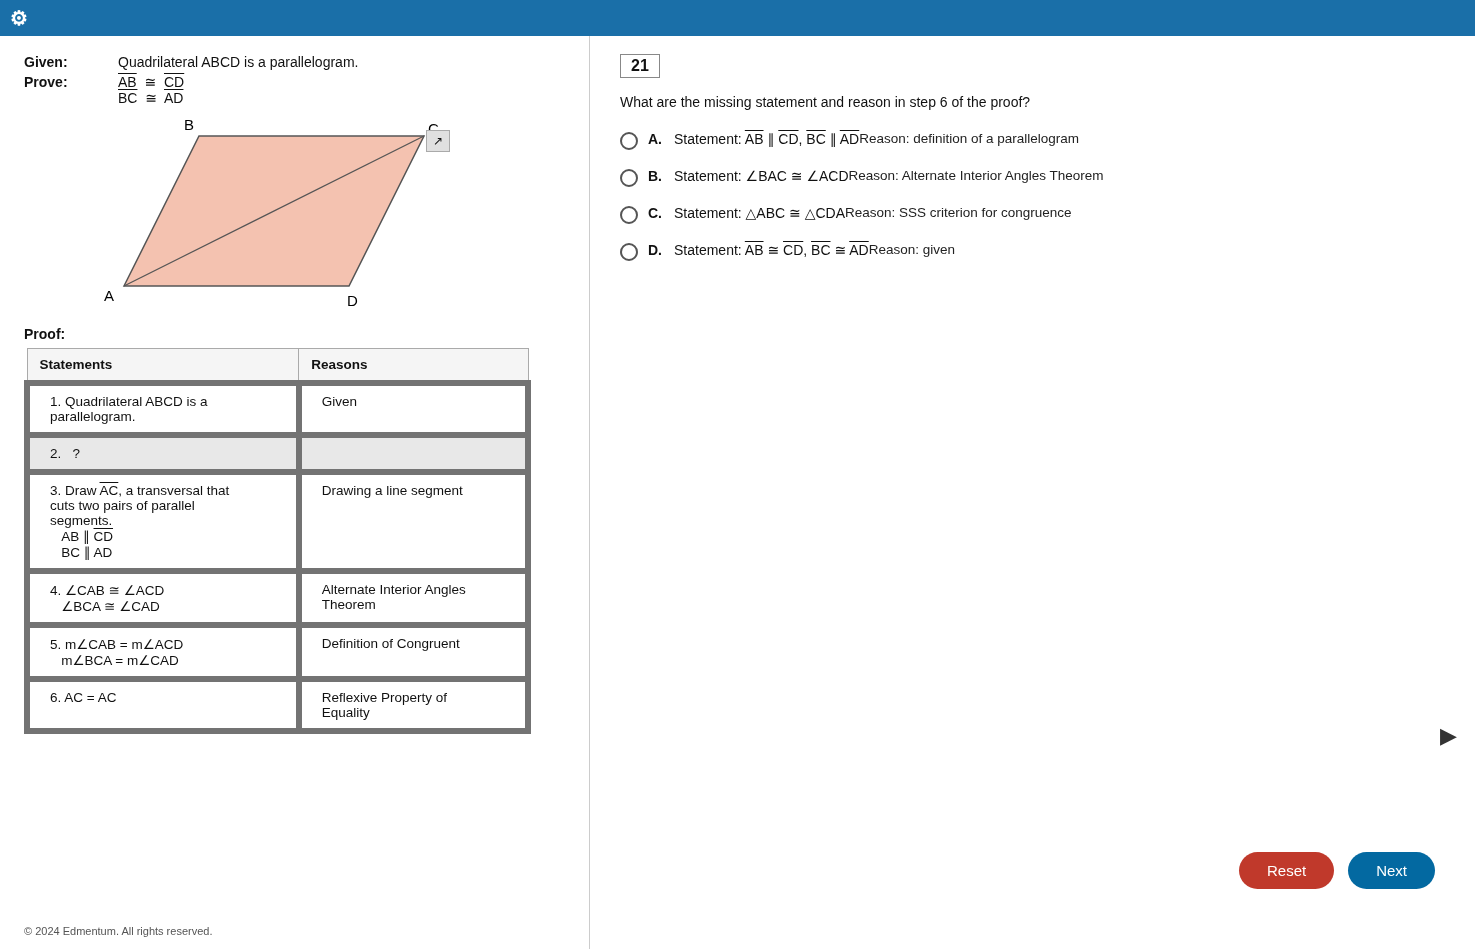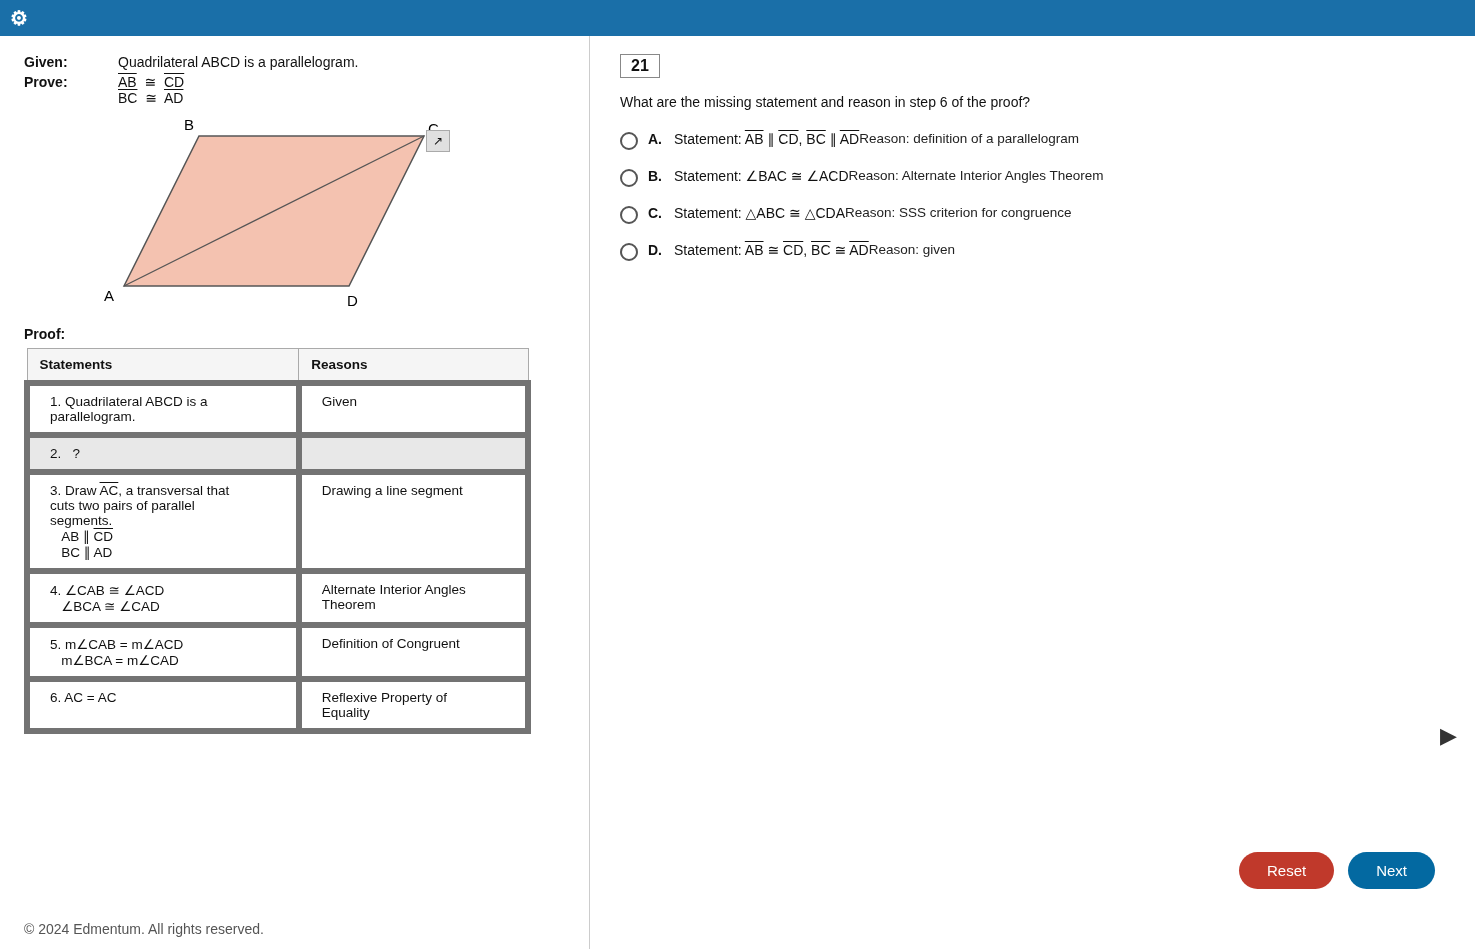--- a/index.html
+++ b/index.html
@@ -164,21 +164,21 @@
       border-radius: 22px;
       padding: 10px 28px;
       font-size: 15px;
       cursor: pointer;
       font-weight: normal;
     }
     .footer-text {
       position: absolute;
       bottom: 12px;
       left: 24px;
-      font-size: 14px;
+      font-size: 11px;
       color: #555;
       margin-top: 36px;
     }
     .expand-icon {
       position: absolute;
       top: 14px;
       right: 14px;
       background: #e0e0e0;
       border: 1px solid #aaa;
       padding: 3px 6px;

